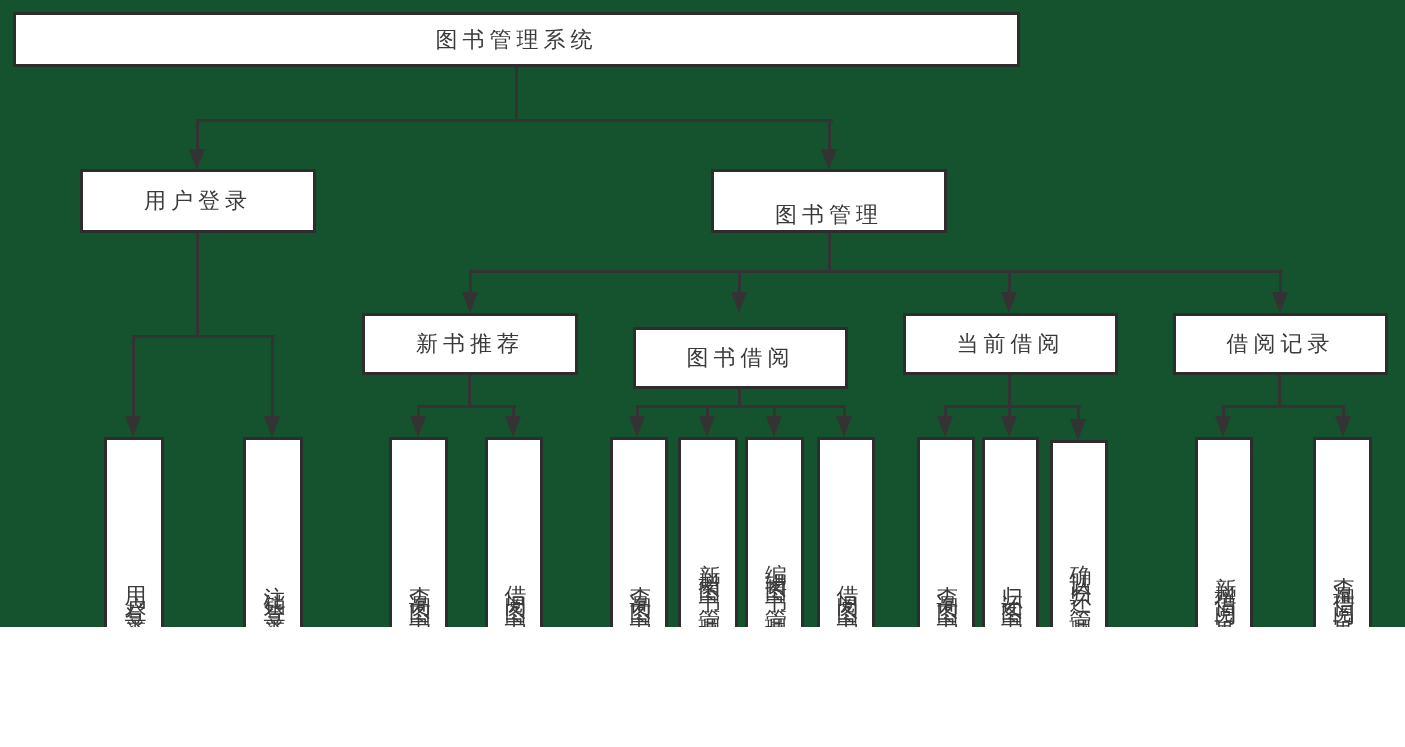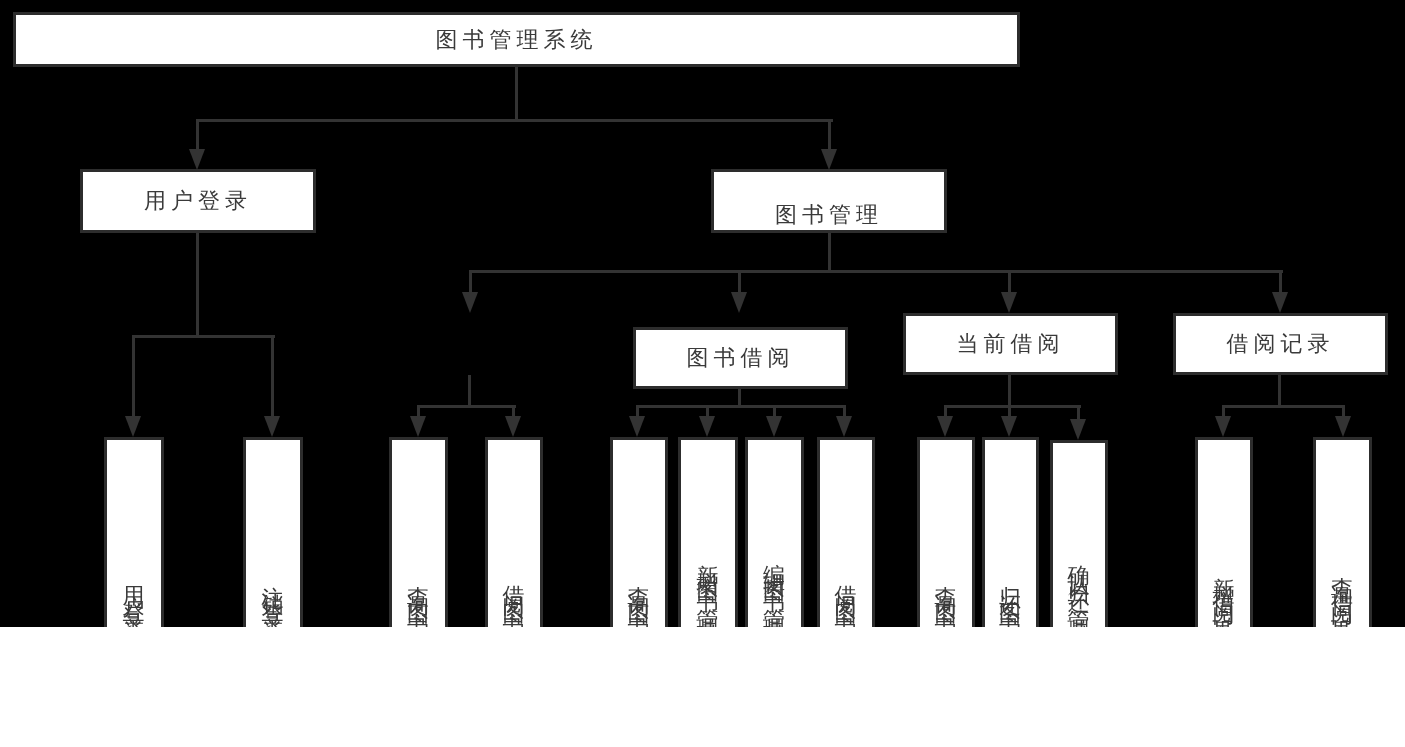--- a/index.html
+++ b/index.html
@@ -1,18 +1,18 @@
 <!DOCTYPE html>
 <html><head>
 <meta charset="utf-8">
 <style>
   html,body{margin:0;padding:0;background:#ffffff;}
   .stage{
-    position:relative;width:1405px;height:627px;background:#000000;overflow:hidden;
-    font-family:Liberation Sans, sans-serif;color:#3a3a3a;
+    position:relative;width:1405px;height:627px;background:#14532d;overflow:hidden;
+    font-family:Liberation Mono, monospace;color:#3a3a3a;
   }
   .node{
     position:absolute;box-sizing:border-box;background:#ffffff;
     border:3px solid #2d2d2d;display:flex;align-items:center;justify-content:center;
     font-size:22px;
   }
   .hlabel{letter-spacing:5px;white-space:nowrap;}
   .vlabel{
     writing-mode:vertical-rl;text-orientation:mixed;
     letter-spacing:9px;line-height:1.05;white-space:nowrap;
@@ -99,20 +99,23 @@
   </div>
 
   <div class="node" style="left:80px;top:169px;width:236px;height:64px;">
     <span class="hlabel">用户登录</span>
   </div>
 
   <div class="node" style="left:711px;top:169px;width:236px;height:64px;align-items:flex-end;">
     <span class="hlabel">图书管理</span>
   </div>
 
+  <div class="node" style="left:362px;top:313px;width:216px;height:62px;">
+    <span class="hlabel">新书推荐</span>
+  </div>
 
   <div class="node" style="left:633px;top:327px;width:215px;height:62px;">
     <span class="hlabel">图书借阅</span>
   </div>
 
   <div class="node" style="left:903px;top:313px;width:215px;height:62px;">
     <span class="hlabel">当前借阅</span>
   </div>
 
   <div class="node" style="left:1173px;top:313px;width:215px;height:62px;">

